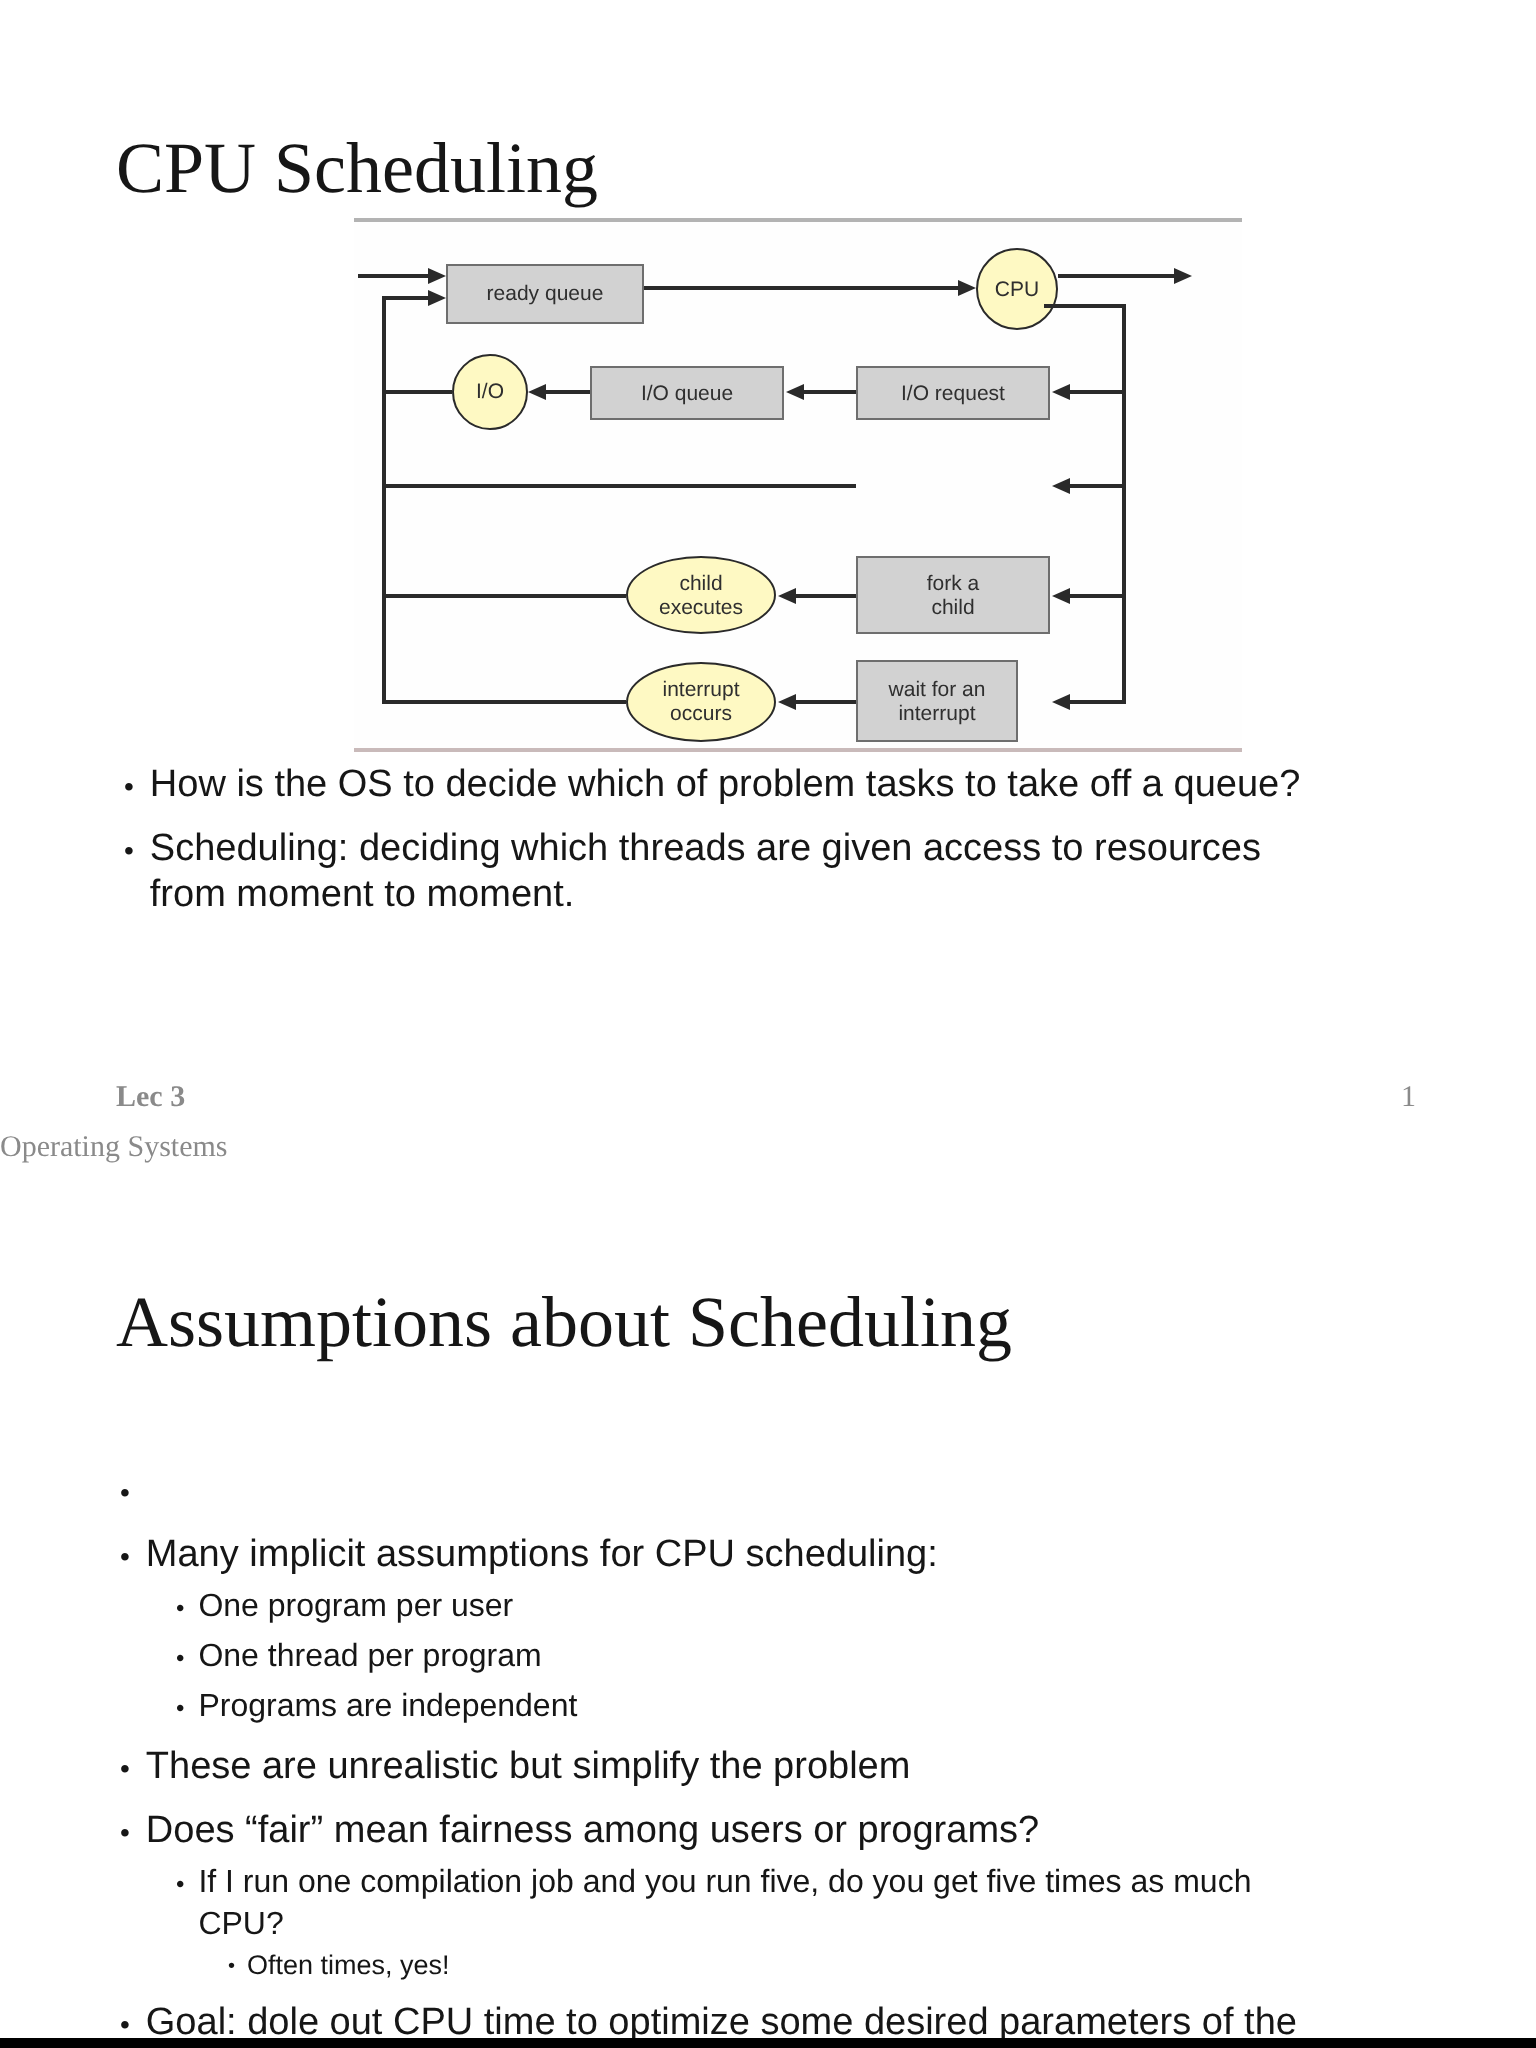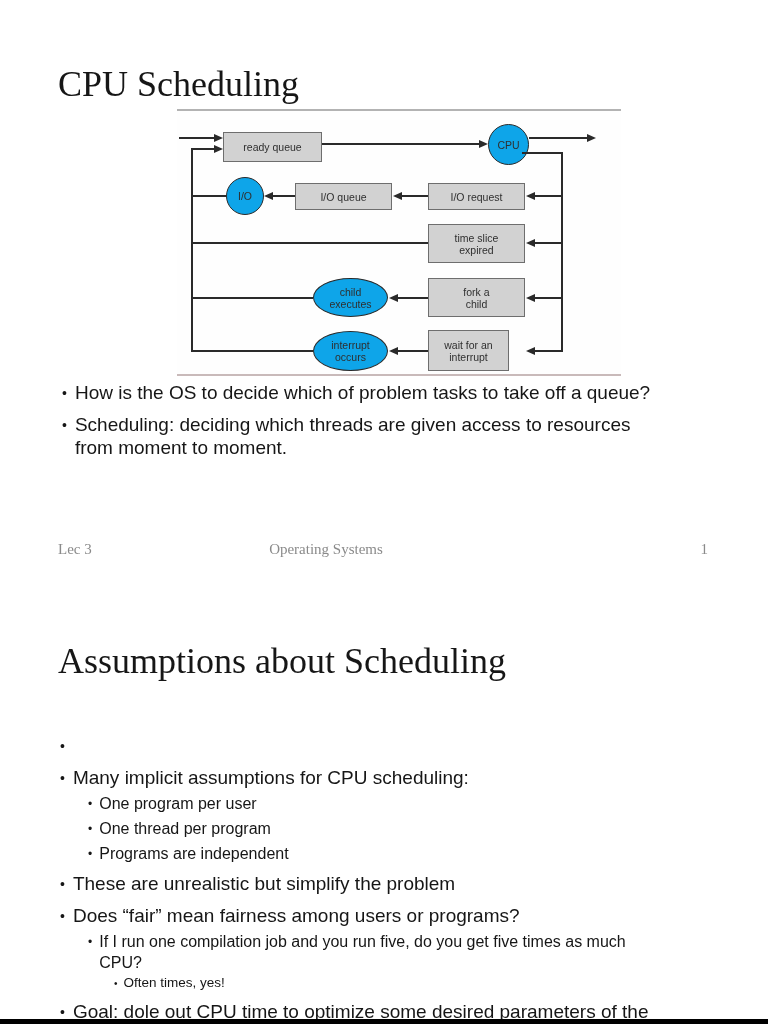--- a/index.html
+++ b/index.html
@@ -7,21 +7,21 @@
        font-family:"Liberation Sans",sans-serif;}
   .abs{position:absolute;}
   .serif{font-family:"Liberation Serif",serif;}
   .slide-title{font-size:36px;color:#161616;letter-spacing:0px;white-space:nowrap;text-align:center;}
 
   
   #figure{left:177px;top:109px;width:444px;height:263px;background:#fefefe;
           border-top:2px solid #b3b3b3;border-bottom:2px solid #c9baba;}
   .box{position:absolute;background:#d2d2d2;border:1.5px solid #6e6e6e;
        display:flex;align-items:center;justify-content:center;box-sizing:border-box;}
-  .node{position:absolute;background:#0ea5e9;border:1.5px solid #2a2a2a;border-radius:50%;
+  .node{position:absolute;background:#fef9c3;border:1.5px solid #2a2a2a;border-radius:50%;
         display:flex;align-items:center;justify-content:center;box-sizing:border-box;}
   .lbl{font-size:10.5px;line-height:12px;color:#2f2f2f;text-align:center;white-space:pre-line;}
   .hline{position:absolute;height:2px;background:#2a2a2a;}
   .vline{position:absolute;width:2px;background:#2a2a2a;}
   .ah-r{position:absolute;width:0;height:0;border-top:4px solid transparent;
         border-bottom:4px solid transparent;border-left:9px solid #2a2a2a;}
   .ah-l{position:absolute;width:0;height:0;border-top:4px solid transparent;
         border-bottom:4px solid transparent;border-right:9px solid #2a2a2a;}
 
   
@@ -82,24 +82,20 @@
   <div class="ah-l" style="left:216px;top:81px;"></div>
   <div class="hline" style="left:224px;top:84px;width:27px;"></div>
 
   <div class="box" style="left:251px;top:72px;width:97px;height:27px;">
     <span class="lbl">I/O request</span>
   </div>
   <div class="ah-l" style="left:349px;top:81px;"></div>
   <div class="hline" style="left:357px;top:84px;width:28px;"></div>
 
   <div class="hline" style="left:15px;top:131px;width:236px;"></div>
-  <div class="box" style="left:251px;top:113px;width:97px;height:39px;">
-    <span class="lbl">time slice
-expired</span>
-  </div>
   <div class="ah-l" style="left:349px;top:128px;"></div>
   <div class="hline" style="left:357px;top:131px;width:28px;"></div>
 
   <div class="hline" style="left:15px;top:186px;width:121px;"></div>
   <div class="node" style="left:136px;top:167px;width:75px;height:39px;">
     <span class="lbl">child
 executes</span>
   </div>
   <div class="ah-l" style="left:212px;top:183px;"></div>
   <div class="hline" style="left:220px;top:186px;width:31px;"></div>
@@ -128,22 +124,22 @@
 <div class="brow lv1" style="left:62px;top:381px;width:660px;">
   <span class="dot">•</span>
   <span class="btxt">How is the OS to decide which of problem tasks to take off a queue?</span>
 </div>
 <div class="brow lv1" style="left:62px;top:413px;width:660px;">
   <span class="dot">•</span>
   <span class="btxt">Scheduling: deciding which threads are given access to resources
 from moment to moment.</span>
 </div>
 
-<div class="abs serif footer-text" style="left:58px;top:541px;">Lec 3</div>
-<div class="abs serif footer-text" style="left:0;top:541px;width:652px;text-align:center;">Operating Systems</div>
+<div class="abs serif footer-text" style="left:58px;top:541px;font-weight:bold;">Lec 3</div>
+<div class="abs serif footer-text" style="left:0;top:566px;width:652px;text-align:left;">Operating Systems</div>
 <div class="abs serif footer-text" style="right:60px;top:541px;">1</div>
 
 <div class="abs serif slide-title" style="left:58px;top:640px;">Assumptions about Scheduling</div>
 
 <div class="brow lv1" style="left:60px;top:734px;width:670px;">
   <span class="dot">•</span>
 </div>
 <div class="brow lv1" style="left:60px;top:766px;width:670px;">
   <span class="dot">•</span>
   <span class="btxt">Many implicit assumptions for CPU scheduling:</span>

